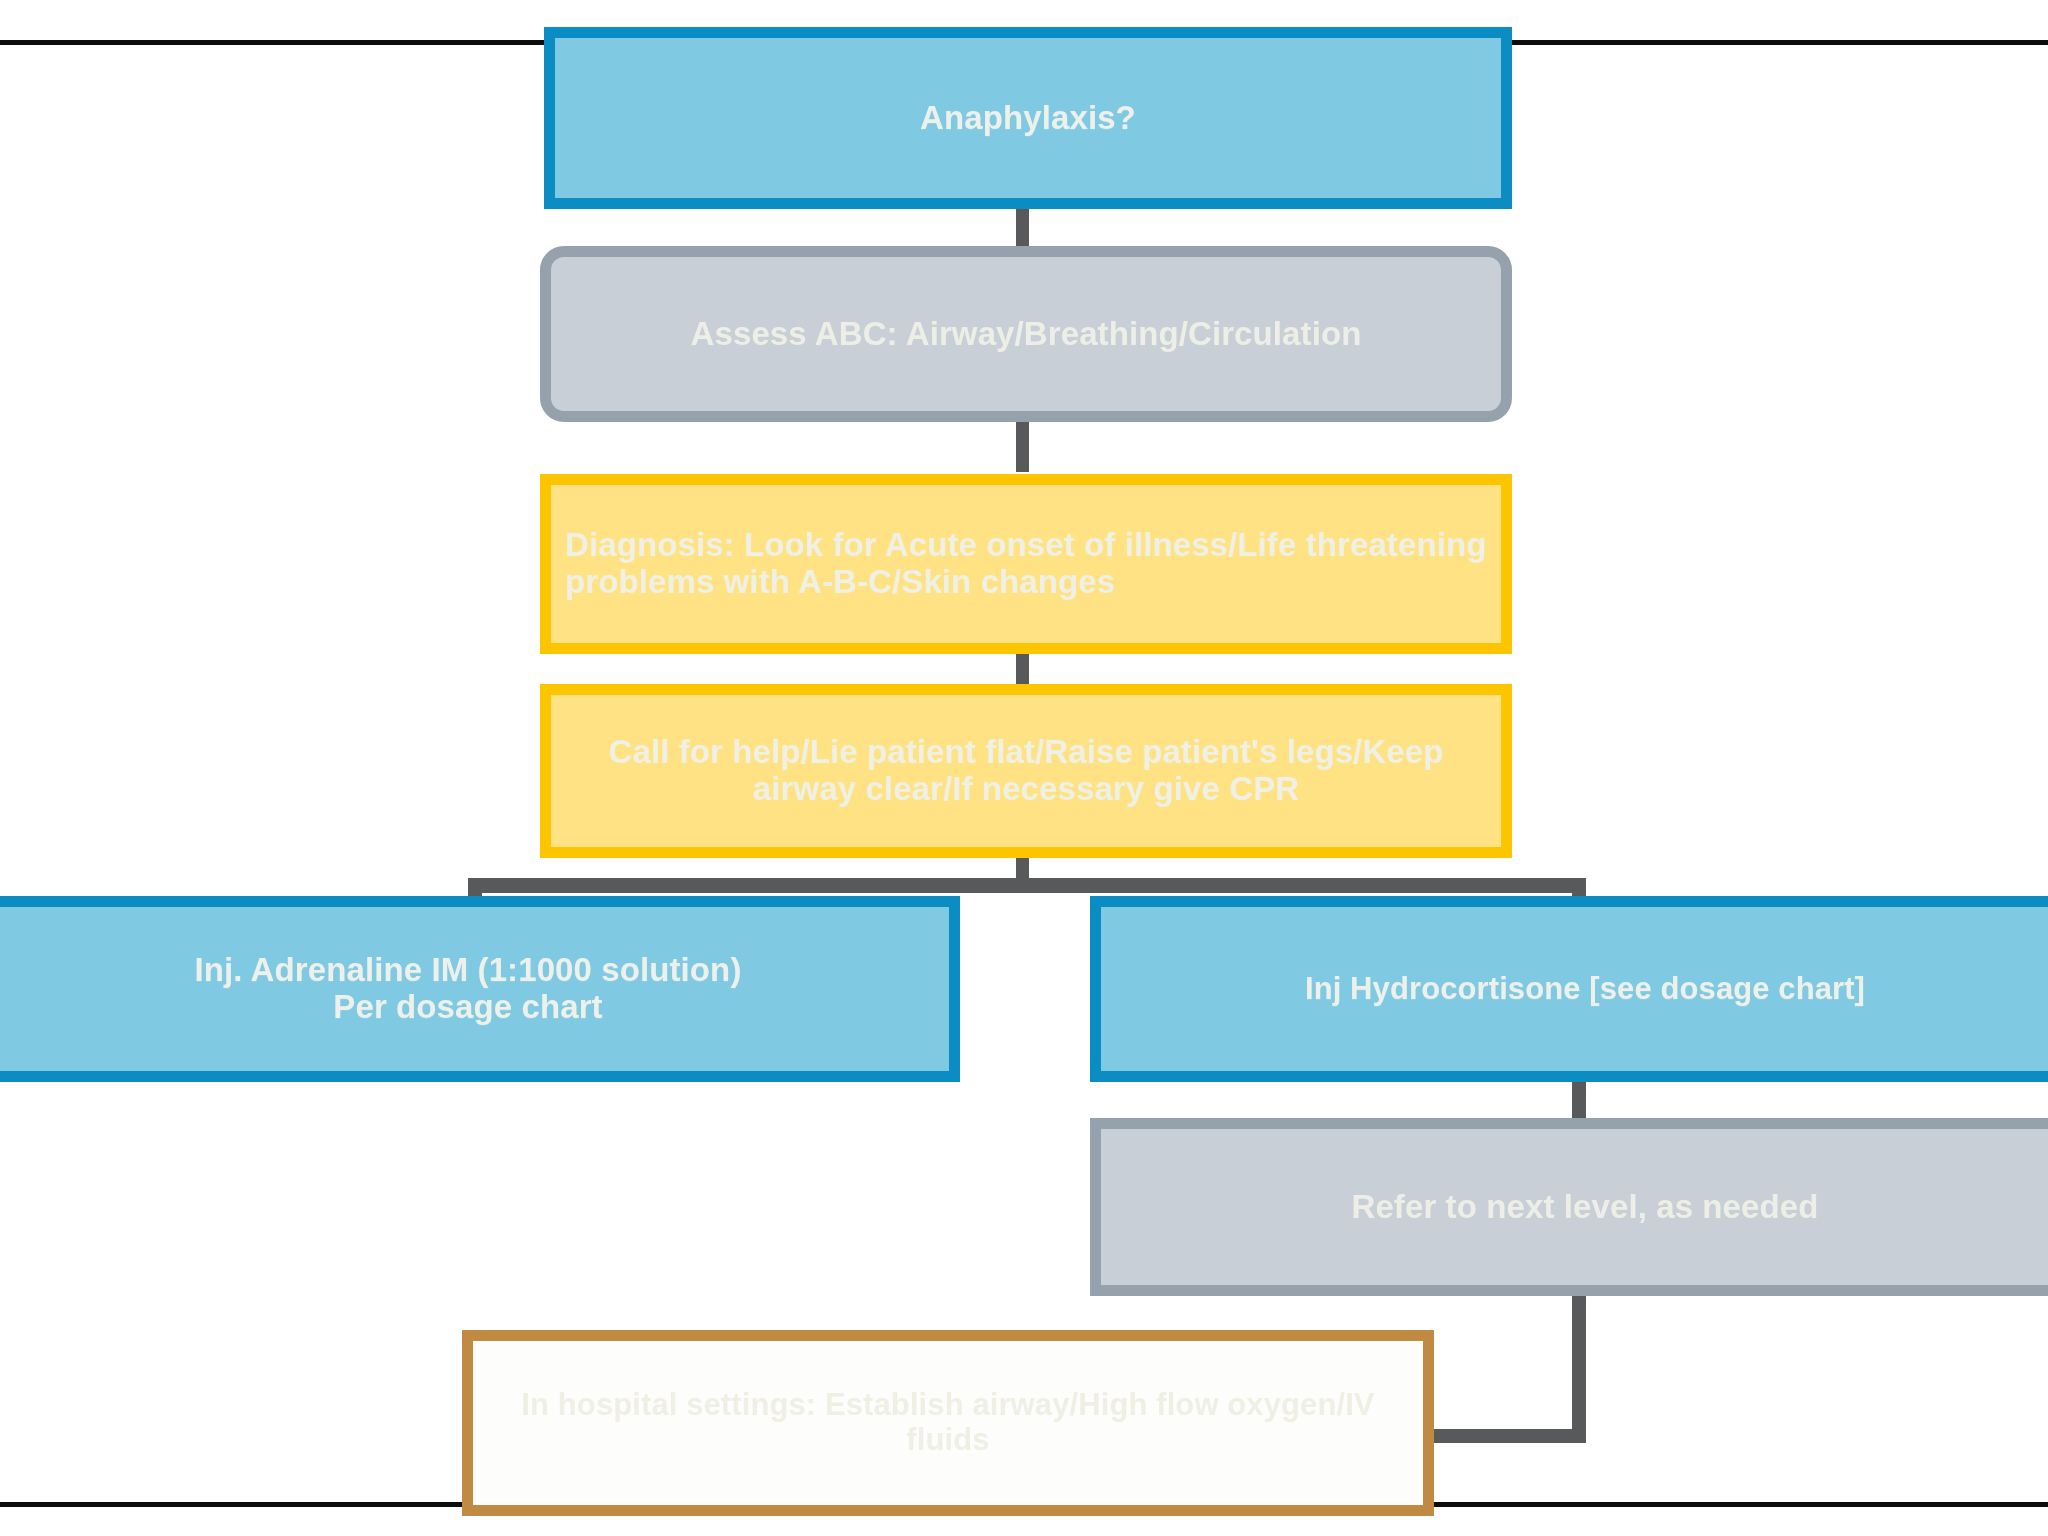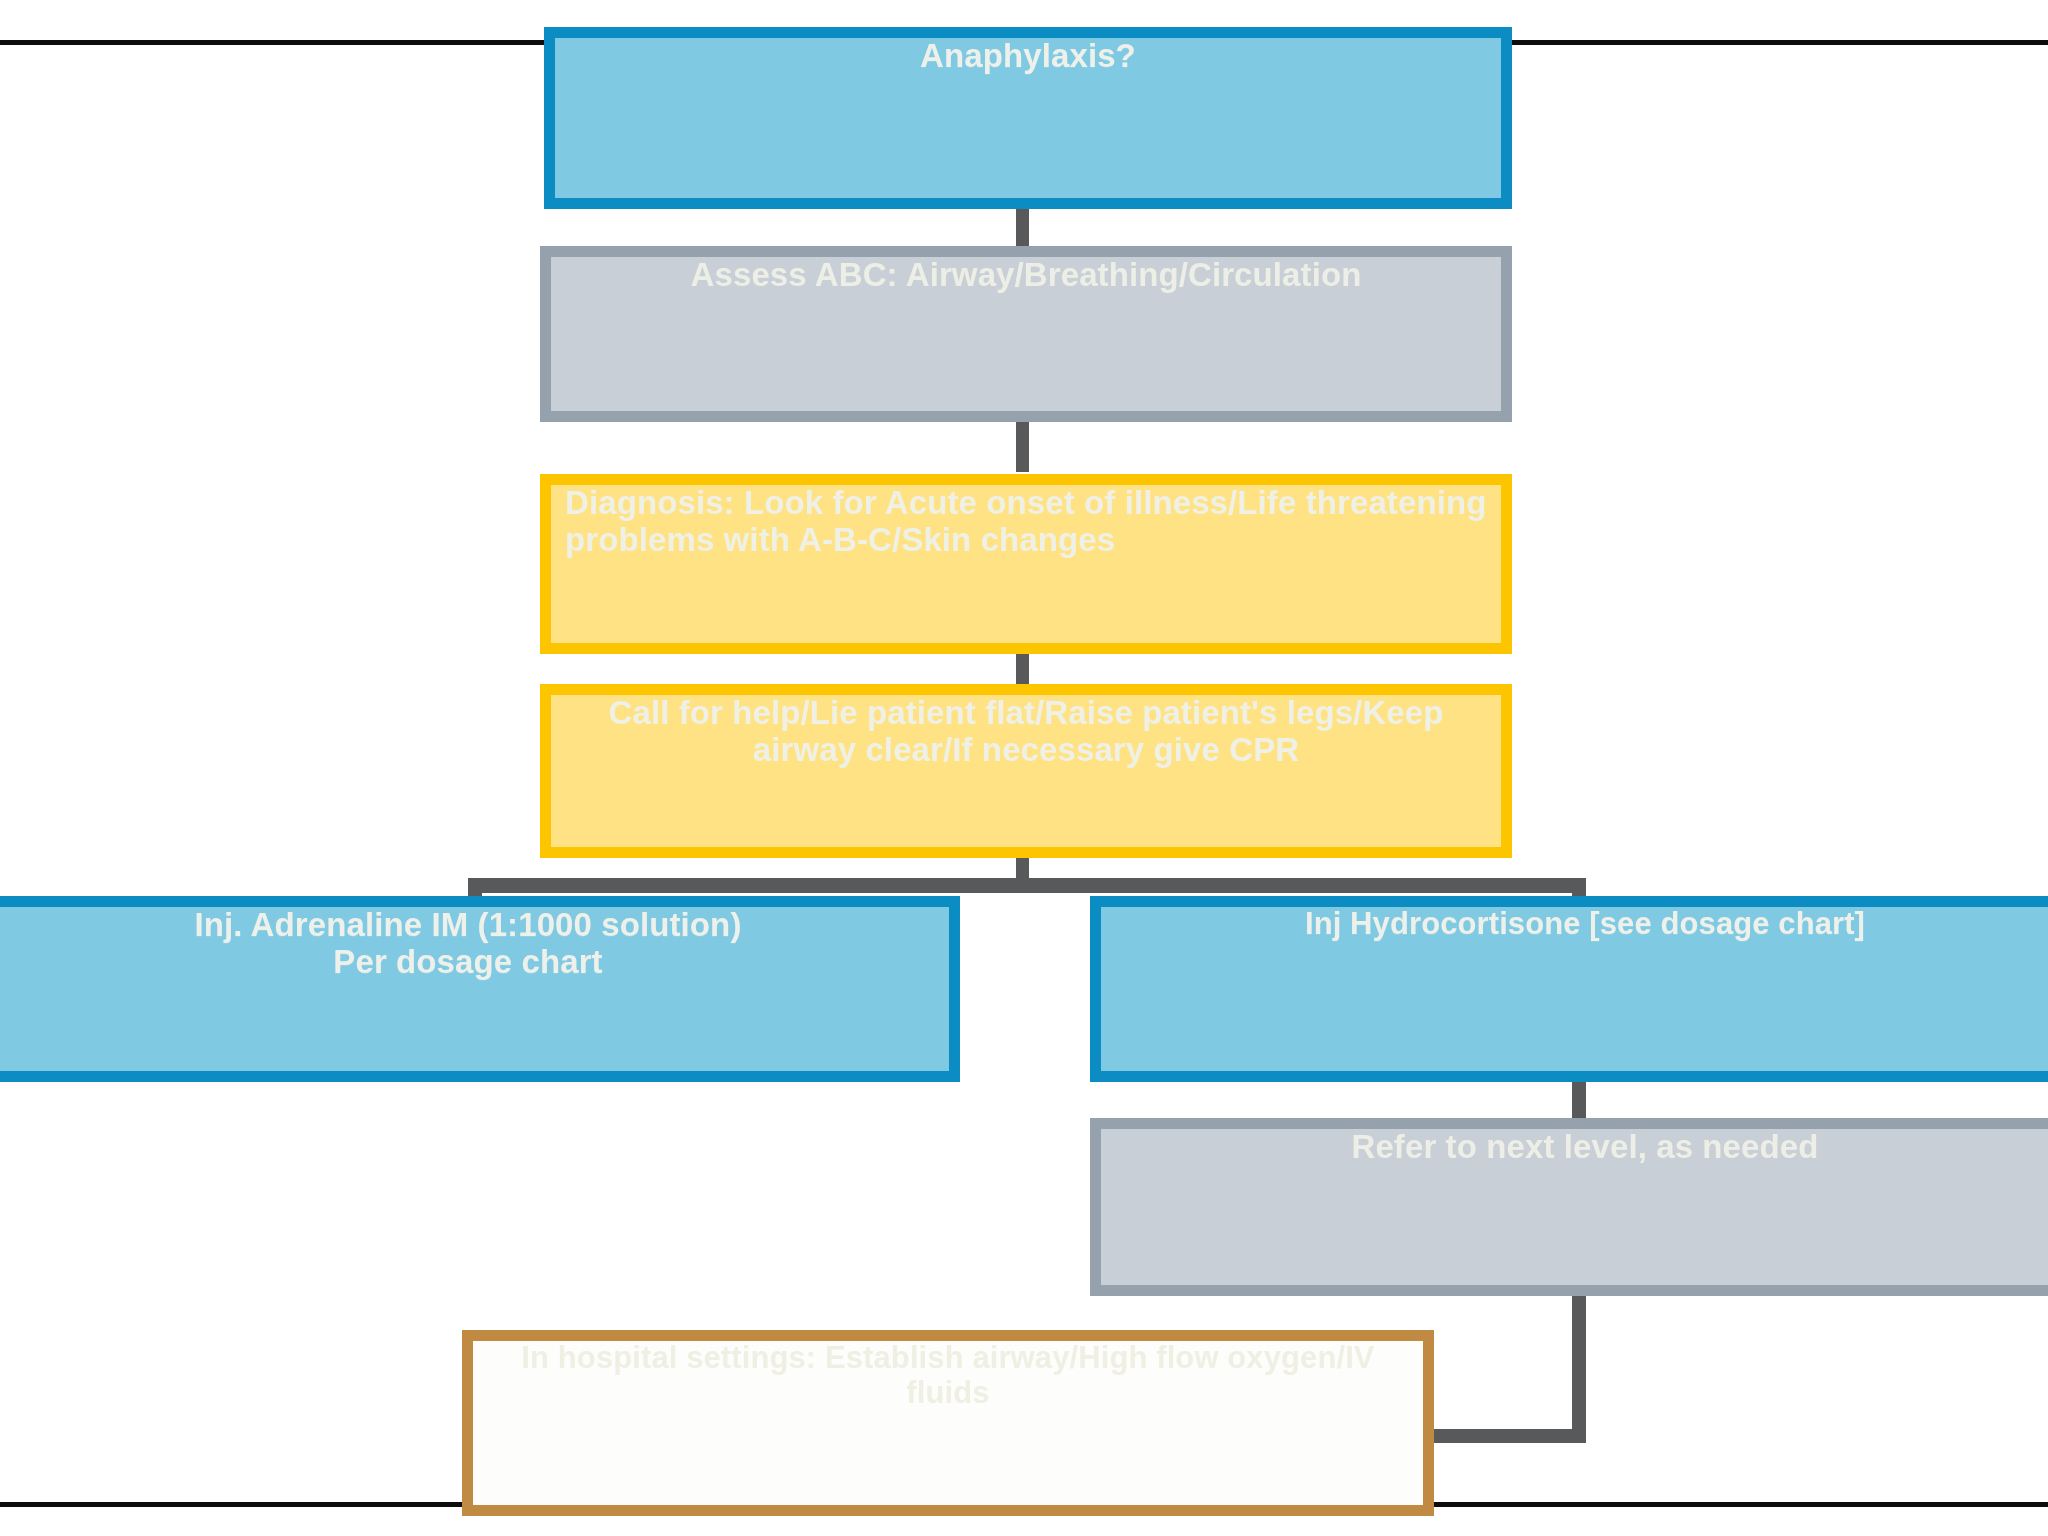--- a/index.html
+++ b/index.html
@@ -32,20 +32,21 @@
   .conn {
     position: absolute;
     background: #58595b;
   }
 
   
   .node {
     position: absolute;
     box-sizing: border-box;
     display: flex;
+    align-items: center;
     justify-content: center;
     text-align: center;
     line-height: 1.12;
     font-weight: bold;
     letter-spacing: .1px;
   }
   .node .txt {
     display: block;
     width: 100%;
     padding: 0 14px;
@@ -77,21 +78,21 @@
     background: #fdfdfb;
     border: 11px solid #c08a42;
     color: #f0efe4;
   }
 
   
   .align-left .txt { text-align: left; }
 
   
   #node-anaphylaxis   { font-size: 33px; }
-  #node-assess-abc    { font-size: 33px; }
+  #node-assess-abc    { font-size: 33px; border-radius: 24px; }
   #node-diagnosis     { font-size: 33px; }
   #node-call-for-help { font-size: 33px; }
   #node-adrenaline    { font-size: 33px; }
   #node-hydrocortisone{ font-size: 31px; }
   #node-refer         { font-size: 33px; }
   #node-in-hospital   { font-size: 31px; }
 </style>
 </head>
 <body>
 

